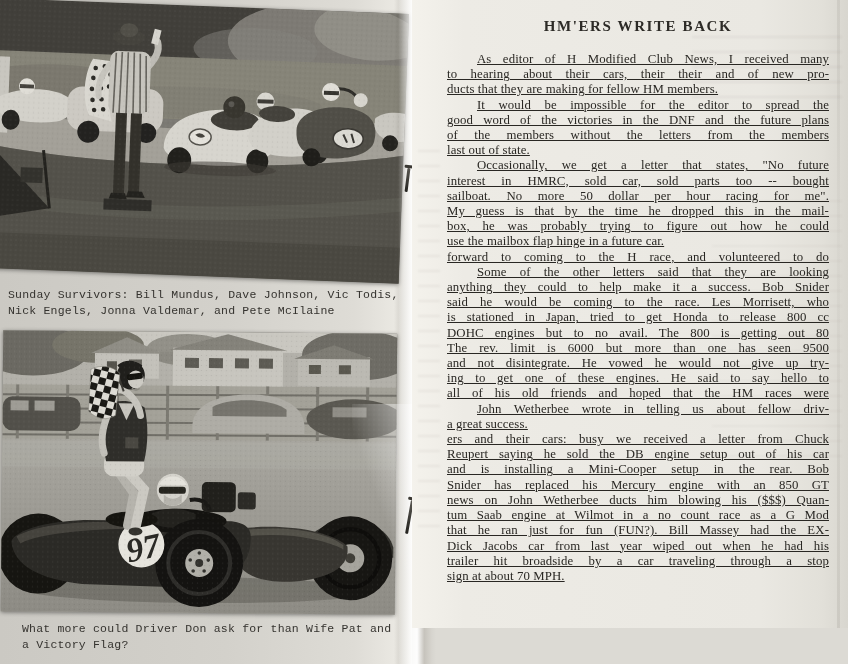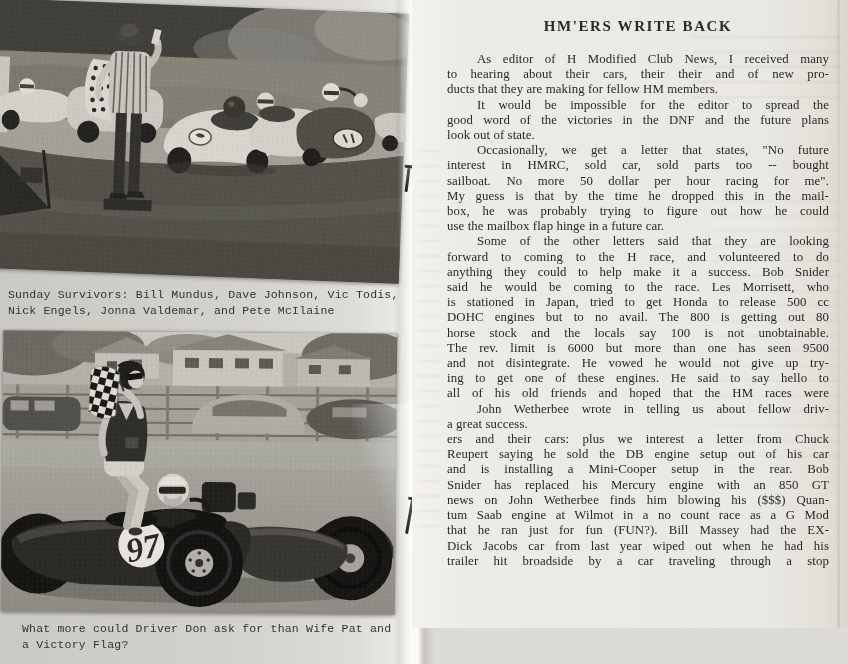--- a/index.html
+++ b/index.html
@@ -55,21 +55,21 @@
     content:''; position:absolute; top:0; right:8px; width:3px; height:100%;
     background:linear-gradient(rgba(110,105,95,0.12), rgba(110,105,95,0.03) 40%, rgba(110,105,95,0.14));
   }
   .column { position:absolute; left:35px; top:18px; width:382px; }
   .article-title {
     margin:0 0 17px 0; font-size:15px; font-weight:bold; letter-spacing:1.6px;
     text-align:center; color:#2d2b27;
   }
   .bl {
     font-size:12.8px; line-height:15.2px; color:#292723; letter-spacing:0.1px;
-    text-align:justify; text-align-last:justify;
+    text-align:justify; text-align-last:justify;text-decoration:underline;
   }
   .bl.first { text-indent:30px; }
   .bl.last  { text-align-last:left; }
   .ghost {
     position:absolute; pointer-events:none; filter:blur(1px);
     background:repeating-linear-gradient(180deg,
       rgba(95,90,80,0.07) 0 2px, rgba(95,90,80,0) 2px 15px);
   }
   .ghost-a { left:280px; top:36px;  width:150px; height:70px; }
   .ghost-b { left:6px;   top:150px; width:22px;  height:380px; }
@@ -365,46 +365,47 @@
     <div class="ghost ghost-b"></div>
     <div class="ghost ghost-c"></div>
     <div class="column">
       <h1 class="article-title">HM'ERS WRITE BACK</h1>
       <div id="article-body">
           <div class="bl first">As editor of H Modified Club News, I received many</div>
           <div class="bl">to hearing about their cars, their their and of new pro-</div>
           <div class="bl last">ducts that they are making for fellow HM members.</div>
           <div class="bl first">It would be impossible for the editor to spread the</div>
           <div class="bl">good word of the victories in the DNF and the future plans</div>
-          <div class="bl last">look out of state.</div>
+          <div class="bl">of the members without the letters from the members</div>
+          <div class="bl last">last out of state.</div>
           <div class="bl first">Occasionally, we get a letter that states, "No future</div>
           <div class="bl">interest in HMRC, sold car, sold parts too -- bought</div>
           <div class="bl">sailboat. No more 50 dollar per hour racing for me".</div>
           <div class="bl">My guess is that by the time he dropped this in the mail-</div>
           <div class="bl">box, he was probably trying to figure out how he could</div>
           <div class="bl last">use the mailbox flap hinge in a future car.</div>
+          <div class="bl">forward to coming to the H race, and volunteered to do</div>
           <div class="bl first">Some of the other letters said that they are looking</div>
-          <div class="bl">forward to coming to the H race, and volunteered to do</div>
           <div class="bl">anything they could to help make it a success. Bob Snider</div>
           <div class="bl">said he would be coming to the race. Les Morrisett, who</div>
-          <div class="bl">is stationed in Japan, tried to get Honda to release 500 cc</div>
+          <div class="bl">is stationed in Japan, tried to get Honda to release 800 cc</div>
           <div class="bl">DOHC engines but to no avail. The 800 is getting out 80</div>
-          <div class="bl">horse stock and the locals say 100 is not unobtainable.</div>
           <div class="bl">The rev. limit is 6000 but more than one has seen 9500</div>
           <div class="bl">and not disintegrate. He vowed he would not give up try-</div>
           <div class="bl">ing to get one of these engines. He said to say hello to</div>
           <div class="bl">all of his old friends and hoped that the HM races were</div>
           <div class="bl first">John Wetherbee wrote in telling us about fellow driv-</div>
           <div class="bl last">a great success.</div>
-          <div class="bl">ers and their cars: plus we interest a letter from Chuck</div>
+          <div class="bl">ers and their cars: busy we received a letter from Chuck</div>
           <div class="bl">Reupert saying he sold the DB engine setup out of his car</div>
           <div class="bl">and is installing a Mini-Cooper setup in the rear. Bob</div>
           <div class="bl">Snider has replaced his Mercury engine with an 850 GT</div>
-          <div class="bl">news on John Wetherbee finds him blowing his ($$$) Quan-</div>
+          <div class="bl">news on John Wetherbee ducts him blowing his ($$$) Quan-</div>
           <div class="bl">tum Saab engine at Wilmot in a no count race as a G Mod</div>
           <div class="bl">that he ran just for fun (FUN?). Bill Massey had the EX-</div>
           <div class="bl">Dick Jacobs car from last year wiped out when he had his</div>
           <div class="bl">trailer hit broadside by a car traveling through a stop</div>
+          <div class="bl last">sign at about 70 MPH.</div>
         </div>
     </div>
   </div>
 
 </div>
 
 </body></html>

